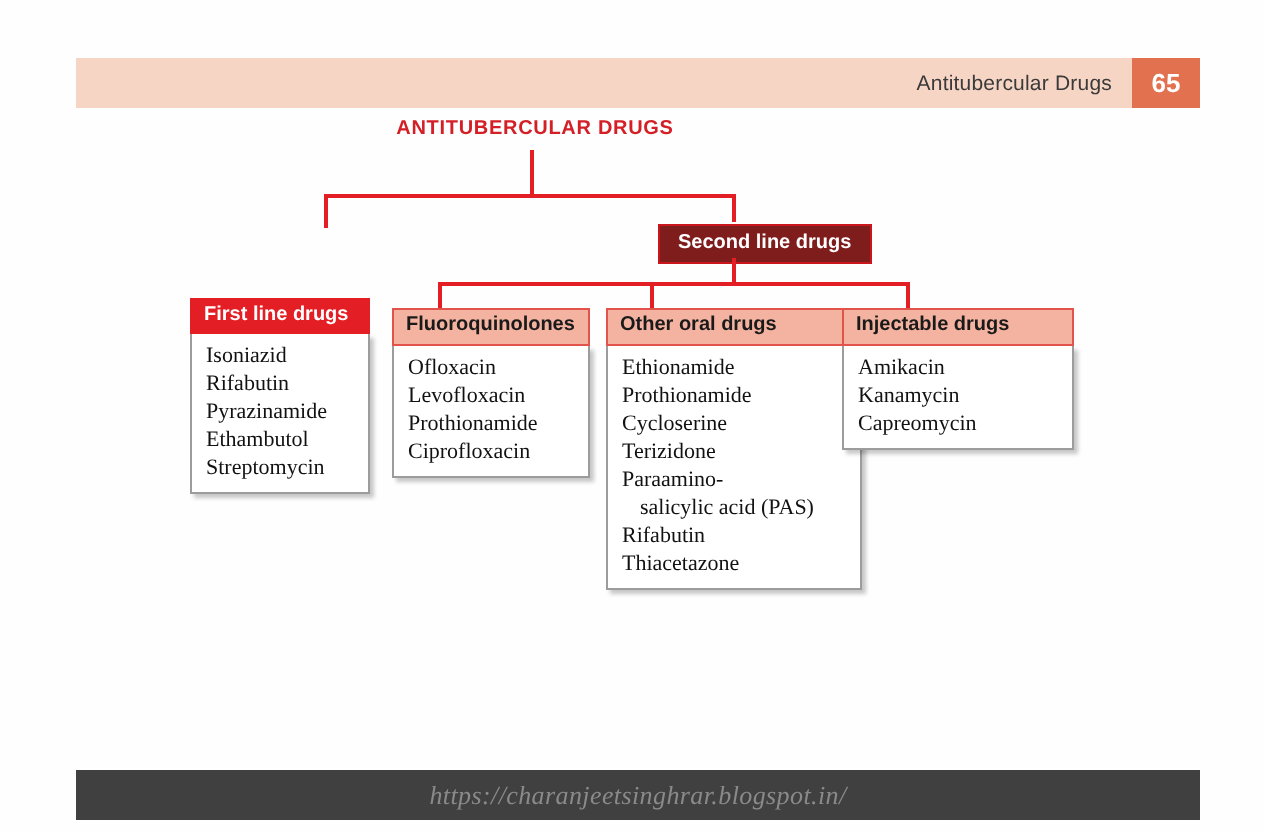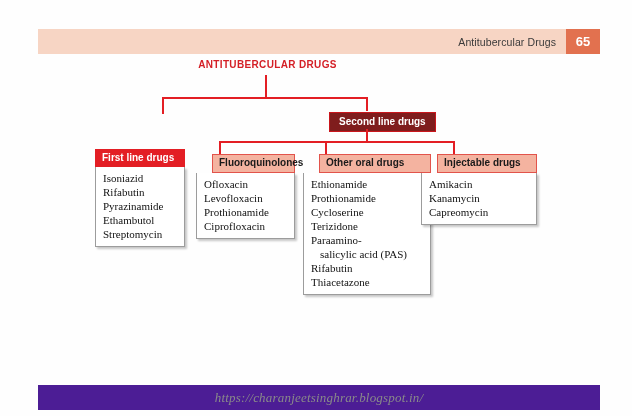--- a/index.html
+++ b/index.html
@@ -23,21 +23,21 @@
   }
   .page-num-box{
     width:34px;height:25px;background:#e2714f;
     display:flex;align-items:center;justify-content:center;
     color:#ffffff;font-size:13px;font-weight:bold;
   }
 
   
   .footer-bar{
     position:absolute;left:38px;top:385px;width:562px;height:25px;
-    background:#4c1d95;
+    background:#404040;
     display:flex;align-items:center;justify-content:center;
   }
   .footer-url{
     font-family:"Liberation Serif",serif;
     font-style:italic;font-size:13px;color:#8a8a8a;letter-spacing:.2px;
   }
 
   
   .diagram{position:absolute;left:0;top:0;width:632px;height:416px;}
   .chart-title{
@@ -55,21 +55,20 @@
   .hdr-red{
     background:#e31e24;color:#fff;font-size:10px;font-weight:bold;
     padding:3px 7px 4px 7px;box-sizing:border-box;white-space:nowrap;
     line-height:1.1;
   }
   .hdr-salmon{
     background:#f4b3a0;color:#1a1a1a;font-size:10px;font-weight:bold;
     border:1px solid #e2534b;
     padding:2px 6px 3px 6px;box-sizing:border-box;white-space:nowrap;
     line-height:1.15;
-    margin-left:16px;
   }
   .solid-red-box{
     background:#7f1d1d;color:#fff;font-size:10px;font-weight:bold;
     border:1px solid #c9161c;
     padding:3px 9px 4px 9px;box-sizing:border-box;white-space:nowrap;
     display:inline-block;line-height:1.1;
   }
   .list-box{
     background:#ffffff;
     border:1px solid #9c9c9c;

